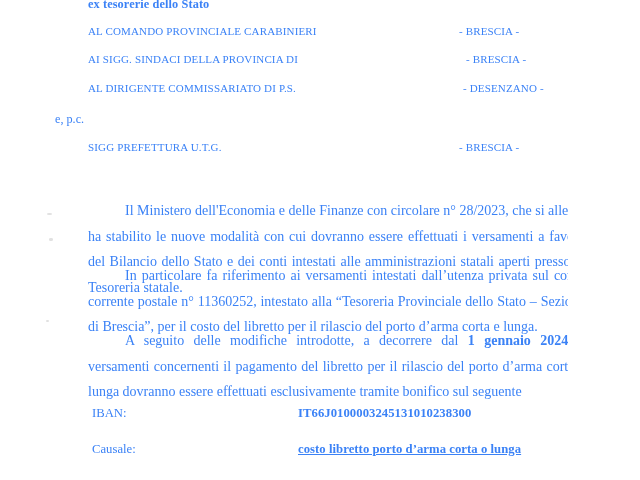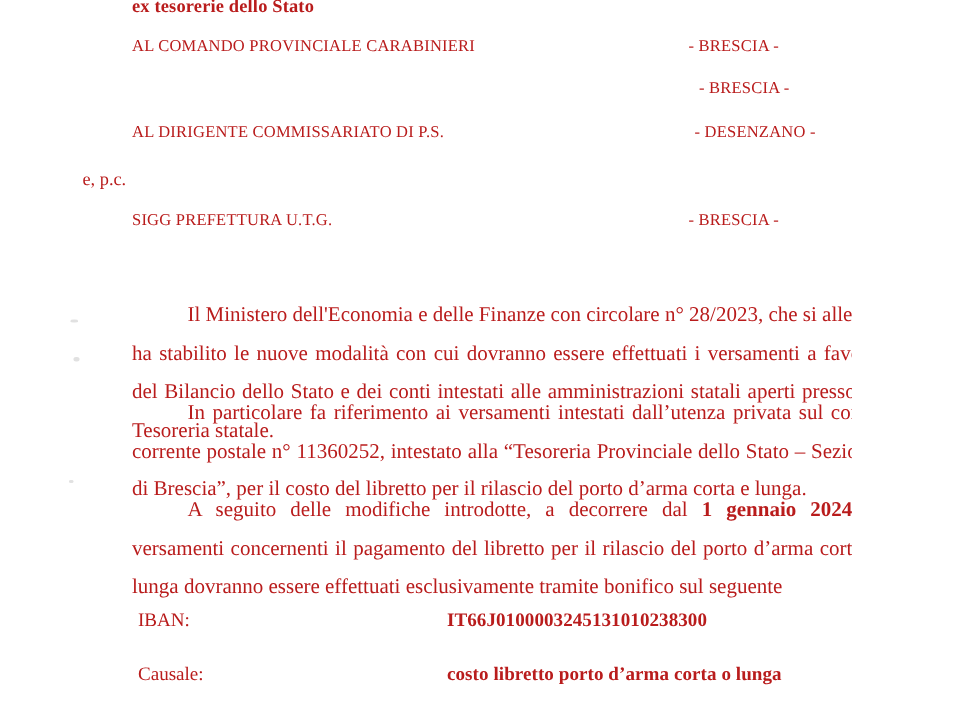--- a/index.html
+++ b/index.html
@@ -7,21 +7,21 @@
     padding: 0;
     background: #ffffff;
   }
   #page {
     position: relative;
     width: 568px;
     height: 480px;
     background: #ffffff;
     overflow: hidden;
     font-family: "Liberation Serif", "DejaVu Serif", serif;
-    color: #b91c1c;
+    color: #3b82f6;
   }
 
   
   .artifact {
     position: absolute;
     background: #c9c9c9;
     opacity: 0.55;
     border-radius: 40%;
   }
 
@@ -96,20 +96,21 @@
   <div class="artifact" style="left:46px; top:320px; width:3px; height:2px;"></div>
 
   <div class="addr-head">ex tesorerie dello Stato</div>
 
   <div class="addr-row" style="top:25px;">
     <span class="who">AL COMANDO PROVINCIALE CARABINIERI</span>
     <span class="city" style="left:371px;">- BRESCIA -</span>
   </div>
 
   <div class="addr-row" style="top:53px;">
+    <span class="who">AI SIGG. SINDACI DELLA PROVINCIA DI</span>
     <span class="city" style="left:378px;">- BRESCIA -</span>
   </div>
 
   <div class="addr-row" style="top:82px;">
     <span class="who">AL DIRIGENTE COMMISSARIATO DI P.S.</span>
     <span class="city" style="left:375px;">- DESENZANO -</span>
   </div>
 
   <div class="epc" style="top:112px;text-align:right;">e, p.c.</div>
 
@@ -124,17 +125,17 @@
 
   <div class="para" style="top:328px;">
     <span>A seguito delle modifiche introdotte, a decorrere dal </span><b>1 gennaio 2024</b><span>, i versamenti concernenti il pagamento del libretto per il rilascio del porto d’arma corta e lunga dovranno essere effettuati esclusivamente tramite bonifico sul seguente</span>
   </div>
 
   <div class="kv" style="top:393px;margin-top:13px;">
     <span class="k">IBAN:</span><span class="v">IT66J0100003245131010238300</span>
   </div>
 
 
-  <div class="kv" style="top:442px;">
+  <div class="kv" style="top:442px;text-decoration:underline;">
     <span class="k">Causale:</span><span class="v">costo libretto porto d’arma corta o lunga</span>
   </div>
 
 </div>
 
 </body></html>

